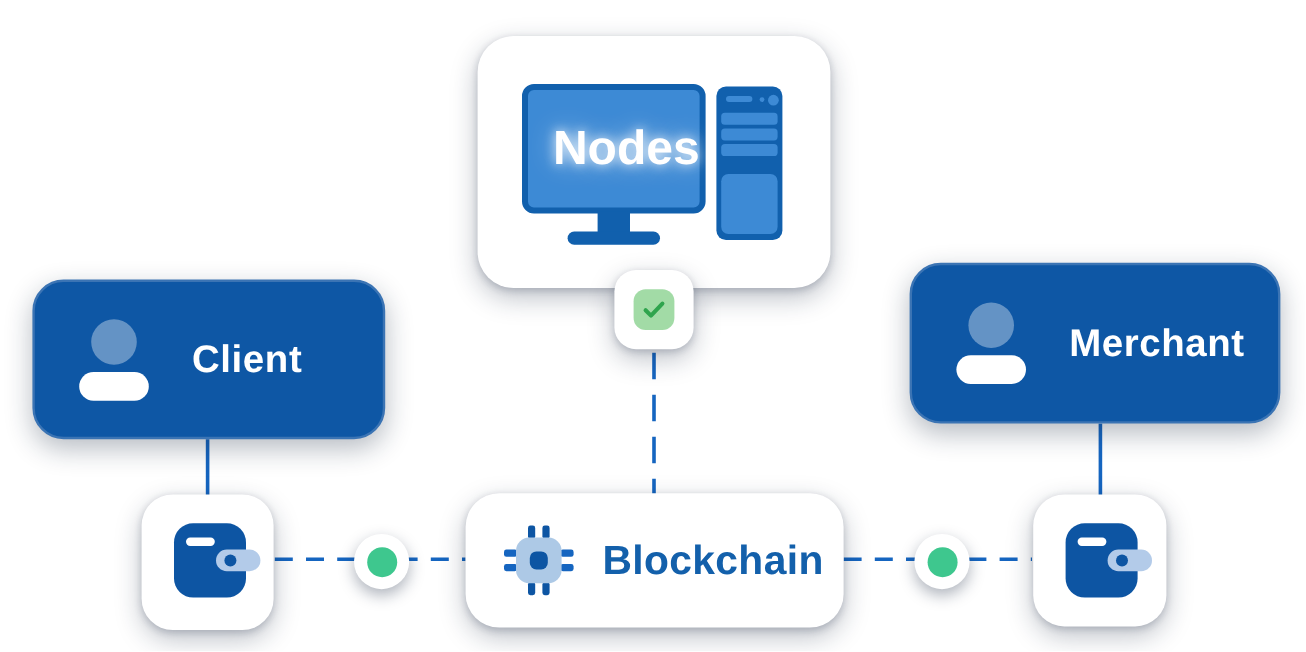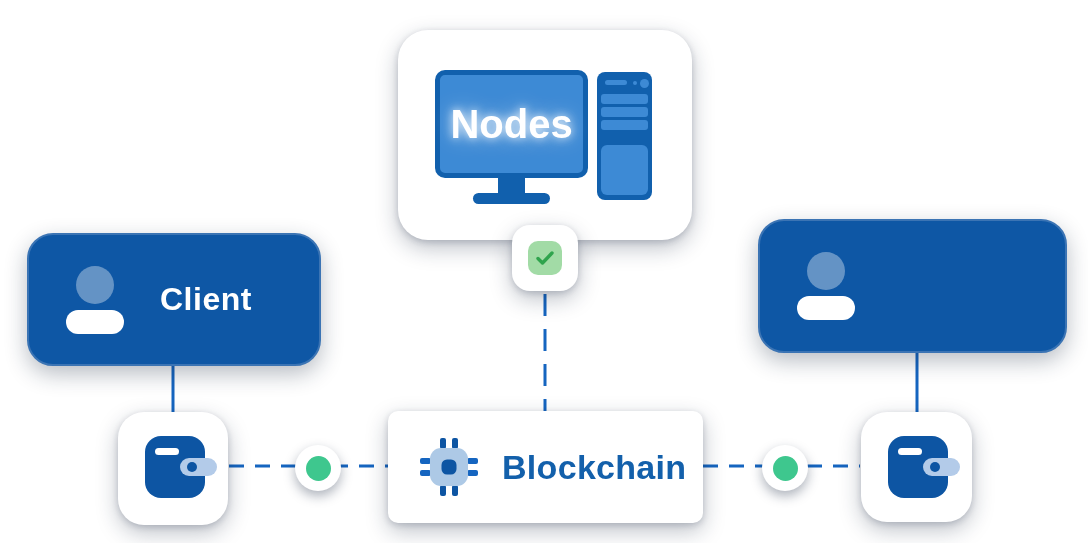--- a/index.html
+++ b/index.html
@@ -26,21 +26,21 @@
   .dark-card .label{color:var(--text-white);font-size:32px;font-weight:700;letter-spacing:0.5px;}
 
   
   .person{width:58px;display:flex;flex-direction:column;align-items:center;}
   .person-head{width:38px;height:38px;border-radius:50%;background:rgba(255,255,255,0.36);}
   .person-body{width:58px;height:24px;border-radius:12px;background:var(--text-white);margin-top:6px;}
 
   
   .nodes-card{left:398px;top:30px;width:294px;height:210px;border-radius:30px;}
   .monitor-screen{position:absolute;left:37px;top:40px;width:153px;height:108px;background:var(--screen-blue);
-        border:5px solid var(--deep-blue);border-radius:10px;display:flex;align-items:center;justify-content:center;}
+        border:5px solid var(--deep-blue);border-radius:10px;display:flex;align-items:center;justify-content:flex-end;}
   .screen-label{color:var(--text-white);font-size:40px;font-weight:700;
         text-shadow:0 0 10px rgba(255,255,255,0.9),0 0 22px rgba(255,255,255,0.55);}
   .monitor-neck{position:absolute;left:100px;top:146px;width:27px;height:19px;background:var(--deep-blue);}
   .monitor-base{position:absolute;left:75px;top:163px;width:77px;height:11px;border-radius:6px;background:var(--deep-blue);}
   .tower{position:absolute;left:199px;top:42px;width:55px;height:128px;border-radius:8px;background:var(--deep-blue);}
   .tower-dash{position:absolute;left:8px;top:8px;width:22px;height:5px;border-radius:3px;background:var(--screen-blue);}
   .tower-dot-sm{position:absolute;left:36px;top:9px;width:4px;height:4px;border-radius:50%;background:var(--screen-blue);}
   .tower-dot-lg{position:absolute;left:43px;top:7px;width:9px;height:9px;border-radius:50%;background:var(--screen-blue);}
   .tower-stripe{position:absolute;left:4px;width:47px;height:10px;border-radius:3px;background:var(--screen-blue);}
   .tower-panel{position:absolute;left:4px;top:73px;width:47px;height:50px;border-radius:6px;background:var(--screen-blue);}
@@ -60,21 +60,21 @@
   .wallet-card{width:110px;height:113px;border-radius:26px;}
   .left-wallet{left:118px;top:412px;}
   .right-wallet{left:861px;top:412px;width:111px;height:110px;}
   .wallet{position:absolute;left:0;top:0;width:100%;height:100%;}
   .wallet-body{position:absolute;left:27px;top:24px;width:60px;height:62px;border-radius:16px;background:var(--wallet-blue);}
   .wallet-slot{position:absolute;left:10px;top:12px;width:24px;height:7px;border-radius:4px;background:var(--text-white);}
   .wallet-clasp{position:absolute;left:62px;top:46px;width:37px;height:18px;border-radius:9px;background:var(--clasp-light-blue);}
   .wallet-clasp-dot{position:absolute;left:7px;top:4px;width:10px;height:10px;border-radius:50%;background:var(--wallet-blue);}
 
   
-  .blockchain-card{left:388px;top:411px;width:315px;height:112px;display:flex;align-items:center;padding-left:30px;gap:22px;border-radius:10px;}
+  .blockchain-card{left:388px;top:411px;width:315px;height:112px;display:flex;align-items:center;padding-left:30px;gap:22px;}
   .blockchain-label{color:var(--text-blue);font-size:34px;font-weight:700;letter-spacing:0.3px;}
   .chip-body{fill:var(--chip-light-blue);}
   .chip-core{fill:var(--wallet-blue);}
   .chip-pin-v{fill:var(--wallet-blue);}
   .chip-pin-h{fill:var(--line-blue);}
 
   
   .connector{position:absolute;width:46px;height:46px;border-radius:50%;background:var(--card-white);
         box-shadow:0 5px 12px rgba(20,35,60,0.35);z-index:3;display:flex;align-items:center;justify-content:center;}
   .left-connector{left:295px;top:445px;}
@@ -125,20 +125,21 @@
       <div class="person-body"></div>
     </div>
     <span class="label">Client</span>
   </div>
 
   <div class="dark-card merchant-card">
     <div class="person">
       <div class="person-head"></div>
       <div class="person-body"></div>
     </div>
+    <span class="label">Merchant</span>
   </div>
 
   <div class="card wallet-card left-wallet">
     <div class="wallet">
       <div class="wallet-body">
         <div class="wallet-slot"></div>
       </div>
       <div class="wallet-clasp">
         <div class="wallet-clasp-dot"></div>
       </div>

